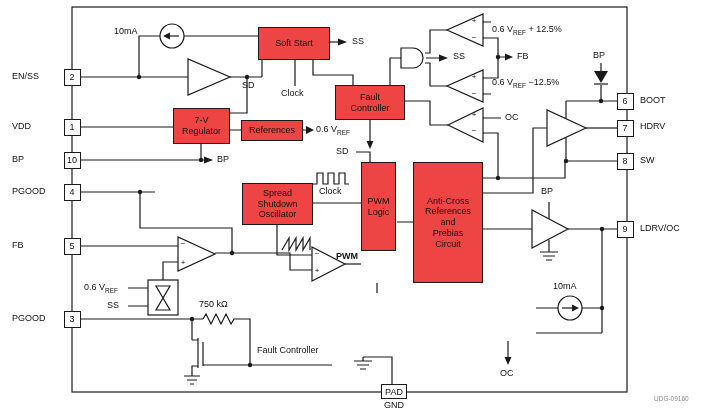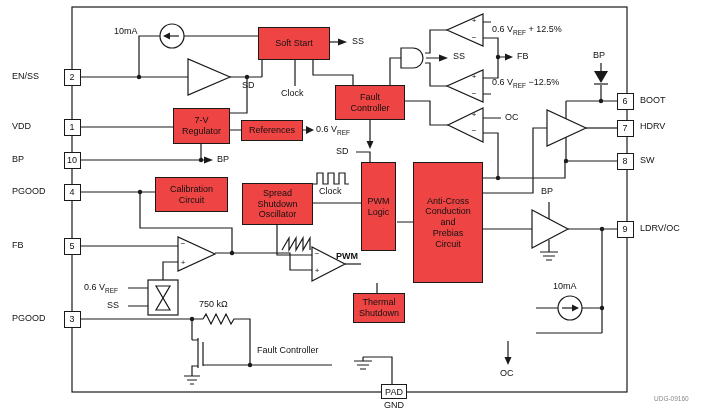--- a/index.html
+++ b/index.html
@@ -143,34 +143,28 @@
     </div>
   <div class="blk" style="left:335px;top:85px;width:70px;height:35px;padding:0 6px;">
       <span>Fault Controller</span>
     </div>
   <div class="blk" style="left:173px;top:108px;width:57px;height:36px;">
       <span>7-V Regulator</span>
     </div>
   <div class="blk" style="left:241px;top:120px;width:62px;height:21px;">
       <span>References</span>
     </div>
-  <div class="blk" style="left:155px;top:177px;width:73px;height:35px;">
-      <span>Calibration Circuit</span>
-    </div>
   <div class="blk" style="left:242px;top:183px;width:71px;height:42px;padding:0 10px;">
       <span>Spread Shutdown Oscillator</span>
     </div>
   <div class="blk" style="left:361px;top:162px;width:35px;height:89px;">
       <span>PWM Logic</span>
     </div>
   <div class="blk" style="left:413px;top:162px;width:70px;height:121px;padding:0 12px;">
-      <span>Anti-Cross Conduction and Prebias Circuit</span>
-    </div>
-  <div class="blk" style="left:353px;top:293px;width:52px;height:30px;">
-      <span>Thermal Shutdown</span>
+      <span>Anti-Cross References and Prebias Circuit</span>
     </div>
 
   <div class="pin" style="left:63.5px;top:68.5px;">
       <span>2</span>
     </div>
   <div class="pin" style="left:63.5px;top:118.5px;">
       <span>1</span>
     </div>
   <div class="pin" style="left:63.5px;top:151.5px;">
       <span>10</span>

